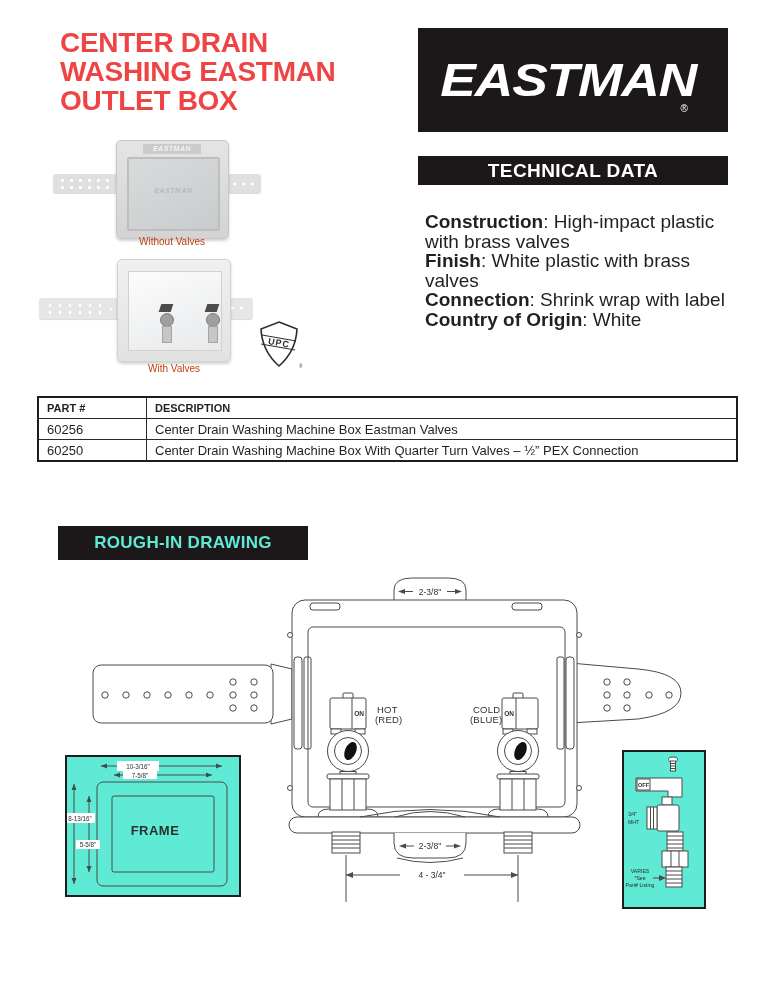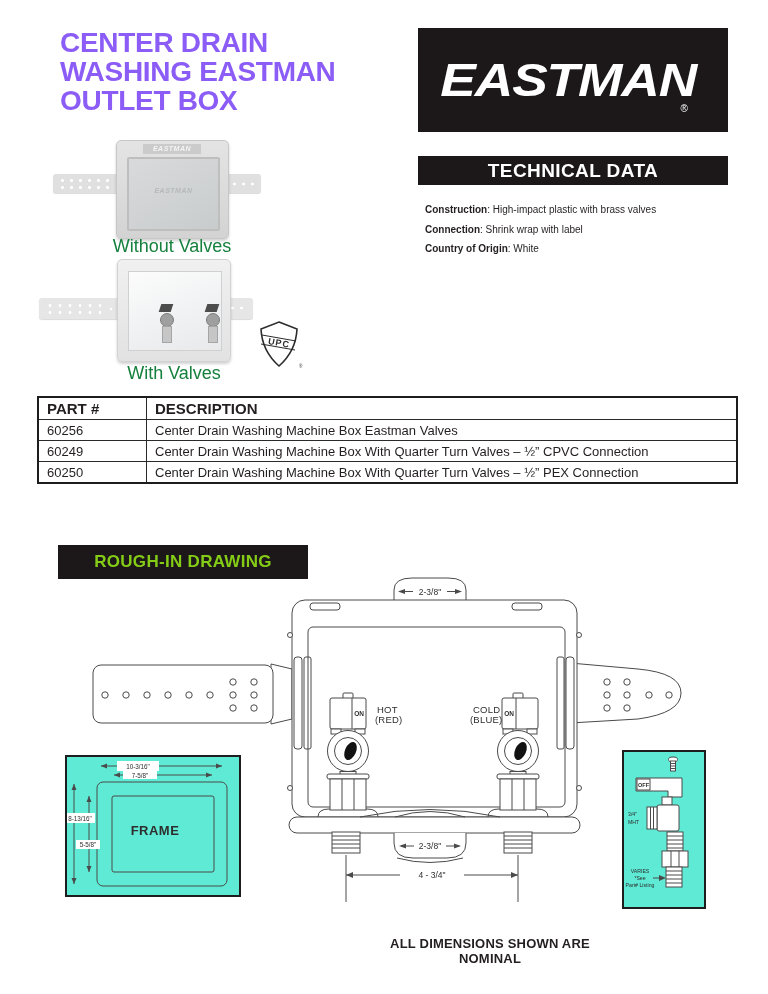--- a/index.html
+++ b/index.html
@@ -4,55 +4,55 @@
 <style>
   html,body { margin:0; padding:0; background:#ffffff; }
   .page {
     position:relative; width:768px; height:994px; background:#ffffff;
     font-family:"Liberation Sans", sans-serif; color:#231f20; overflow:hidden;
   }
   .abs { position:absolute; }
 
   
   .title { left:60px; top:28px; width:360px; font-size:28px; font-weight:bold;
-           line-height:29px; letter-spacing:-0.3px; color:#8b5cf6; }
+           line-height:29px; letter-spacing:-0.3px; color:#ef4444; }
 
   
   .logo { left:418px; top:28px; width:310px; height:104px; background:#1c1719;
           display:flex; align-items:center; justify-content:center; }
   .logo-text { color:#ffffff; font-size:46px; font-weight:bold; font-style:italic;
                letter-spacing:-1px; transform:scaleX(1.16); display:inline-block; }
   .logo-reg { color:#ffffff; font-size:10px; align-self:flex-end; margin:0 0 18px 2px; }
 
   
   .tech-bar { left:418px; top:156px; width:310px; height:29px; background:#1c1719;
               color:#ffffff; font-size:19px; font-weight:bold; letter-spacing:0.4px;
               display:flex; align-items:center; justify-content:center; }
-  .specs { left:425px; top:200px; width:320px; font-size:10px; line-height:19.5px; }
+  .specs { left:425px; top:212px; width:320px; font-size:19px; line-height:19.5px; }
   .spec-label { font-weight:bold; }
 
   
   .strap { background:#e0e0e0; border-radius:3px; box-shadow:0 1px 1px rgba(0,0,0,0.15); }
   .dots { background-image:radial-gradient(circle, #ffffff 1.3px, rgba(255,255,255,0) 1.6px); }
   .photo-box { border-radius:5px; box-shadow:0 2px 3px rgba(0,0,0,0.18); }
-  .caption { font-size:18px; color:#15803d; text-align:center; }
+  .caption { font-size:10px; color:#c2410c; text-align:center; }
 
   
   table.parts { position:absolute; left:37px; top:396px; width:701px;
                 border-collapse:collapse; table-layout:fixed; font-size:13px; }
   table.parts th, table.parts td { border:1px solid #2a2a2a; padding:2px 8px; height:16px;
                 text-align:left; white-space:nowrap; overflow:hidden; font-weight:normal; }
-  table.parts th { font-weight:bold; font-size:15px;margin-top:33px; }
+  table.parts th { font-weight:bold; font-size:11px;margin-top:33px; }
   table.parts { border:2px solid #1d1d1d; }
   table.parts th:first-child, table.parts td:first-child { width:91px; }
 
   
   .rough-bar { left:58px; top:526px; width:250px; height:34px; background:#1c1719;
-               color:#84cc16; font-size:17px; font-weight:bold; letter-spacing:0.3px;
-               display:flex; align-items:center; justify-content:center;margin-top:19px; }
+               color:#5eead4; font-size:17px; font-weight:bold; letter-spacing:0.3px;
+               display:flex; align-items:center; justify-content:center; }
 
   
   .detail-box { border:2.5px solid #1d1d1d; background:#5eead4; }
 
   svg text { font-family:"Liberation Sans", sans-serif; fill:#2e2e2e; }
   .t-dim  { font-size:8.5px; }
   .t-lbl  { font-size:9.5px; letter-spacing:0.2px; }
   .t-on   { font-size:6.5px; font-weight:bold; }
   .t-tiny { font-size:6.3px; }
   .t-frame{ font-size:13px; font-weight:bold; letter-spacing:0.5px; }
@@ -77,20 +77,21 @@
 
   <div class="abs logo">
     <span class="logo-text">EASTMAN</span>
     <span class="logo-reg">®</span>
   </div>
 
   <div class="abs tech-bar">TECHNICAL DATA</div>
 
   <div class="abs specs">
     <div><span class="spec-label">Construction</span><span>: </span><span>High-impact plastic with brass valves</span></div>
+    <div><span class="spec-label">Finish</span><span>: </span><span>White plastic with brass valves</span></div>
     <div><span class="spec-label">Connection</span><span>: </span><span>Shrink wrap with label</span></div>
     <div><span class="spec-label">Country of Origin</span><span>: </span><span>White</span></div>
   </div>
 
   <div class="abs strap" style="left:53px; top:174px; width:208px; height:19px;">
     <div class="abs dots" style="left:5px; top:3px; width:52px; height:13px; background-size:9px 7px;"></div>
     <div class="abs dots" style="left:60px; top:7px; width:62px; height:6px; background-size:11px 6px;"></div>
     <div class="abs dots" style="right:5px; top:6px; width:26px; height:8px; background-size:9px 8px;"></div>
   </div>
   <div class="abs photo-box" style="left:116px; top:140px; width:111px; height:97px; background:linear-gradient(#e4e4e4,#d3d3d3); border:1px solid #c7c7c7;">
@@ -133,24 +134,20 @@
     <thead>
       <tr>
         <th>PART #</th>
         <th>DESCRIPTION</th>
       </tr>
     </thead>
     <tbody>
       <tr>
         <td>60256</td>
         <td>Center Drain Washing Machine Box Eastman Valves</td>
-      </tr>
-      <tr>
-        <td>60249</td>
-        <td>Center Drain Washing Machine Box With Quarter Turn Valves – ½” CPVC Connection</td>
       </tr>
       <tr>
         <td>60250</td>
         <td>Center Drain Washing Machine Box With Quarter Turn Valves – ½” PEX Connection</td>
       </tr>
     </tbody>
   </table>
 
   <div class="abs rough-bar">ROUGH-IN DRAWING</div>
 
@@ -356,15 +353,14 @@
       </g>
       <text class="t-off" x="19.5" y="35" text-anchor="middle">OFF</text>
       <text class="t-micro" x="4" y="64">3/4"</text>
       <text class="t-micro" x="4" y="72">MHT</text>
       <text class="t-micro" x="16" y="121" text-anchor="middle">VARIES</text>
       <text class="t-micro" x="16" y="128" text-anchor="middle">*See</text>
       <text class="t-micro" x="16" y="135" text-anchor="middle">Part# Listing</text>
     </svg>
   </div>
 
-  <div class="abs footer-note">ALL DIMENSIONS SHOWN ARE NOMINAL</div>
 
 </div>
 
 </body></html>

